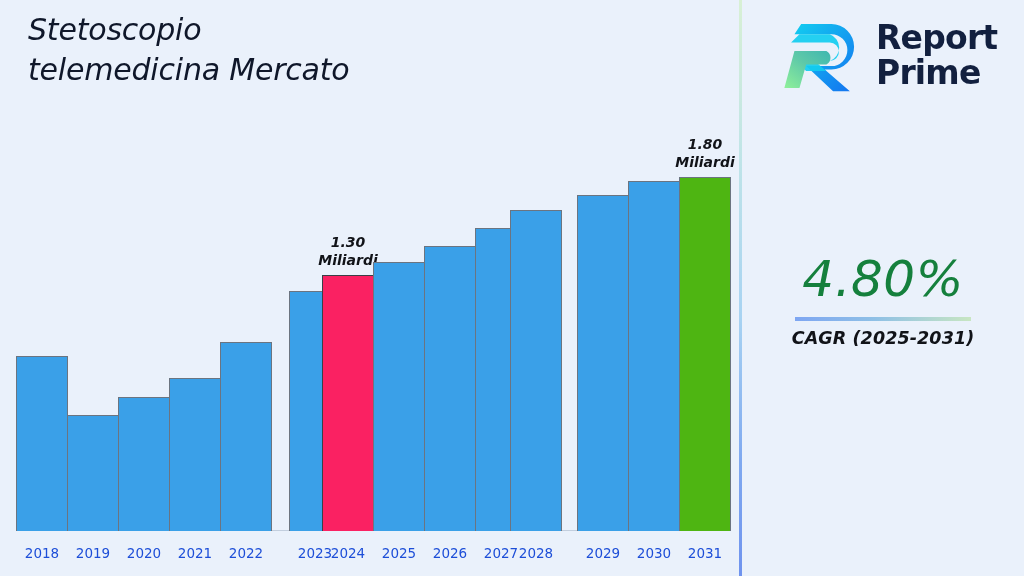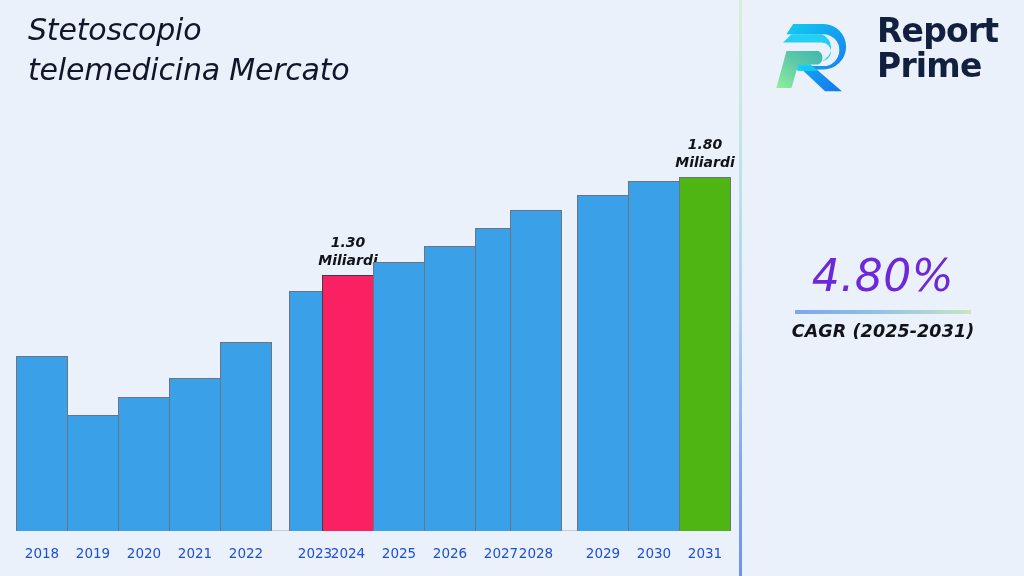--- a/index.html
+++ b/index.html
@@ -55,30 +55,30 @@
 
   
   #divider {
     position:absolute; left:739px; top:0; width:3px; height:576px;
     background:linear-gradient(180deg,#d8f0d4 0%,#bfe4e8 28%,#a8d3f2 55%,#7fa9f0 80%,#6f93ee 100%);
   }
 
   
   #right-panel { position:absolute; left:742px; top:0; width:282px; height:576px; }
 
-  #logo { position:absolute; left:30px; top:14px; display:flex; align-items:flex-start; gap:19px; }
+  #logo { position:absolute; left:38px; top:14px; display:flex; align-items:center; gap:10px; }
   #logo-mark { width:86px; height:84px; flex:none; }
   #logo-text {
     font-weight:bold; font-size:33px; line-height:1.05; color:#12203f;
     letter-spacing:-0.8px; white-space:pre-line;
   }
 
   #cagr-block { position:absolute; left:0; top:250px; width:282px; text-align:center; }
   #cagr-value {
-    font-style:italic; font-weight:400; font-size:44px; color:#6d28d9;
+    font-style:italic; font-weight:400; font-size:50px; color:#15803d;
     letter-spacing:0.5px;
   }
   #cagr-rule {
     width:176px; height:4px; margin:9px auto 7px auto;
     background:linear-gradient(90deg,#7ea6f2 0%,#8fc0e6 45%,#c8e6c2 100%);
   }
   #cagr-caption {
     font-style:italic; font-size:17.5px; color:#111318; letter-spacing:0.1px;font-weight:bold;
   }
 </style>

